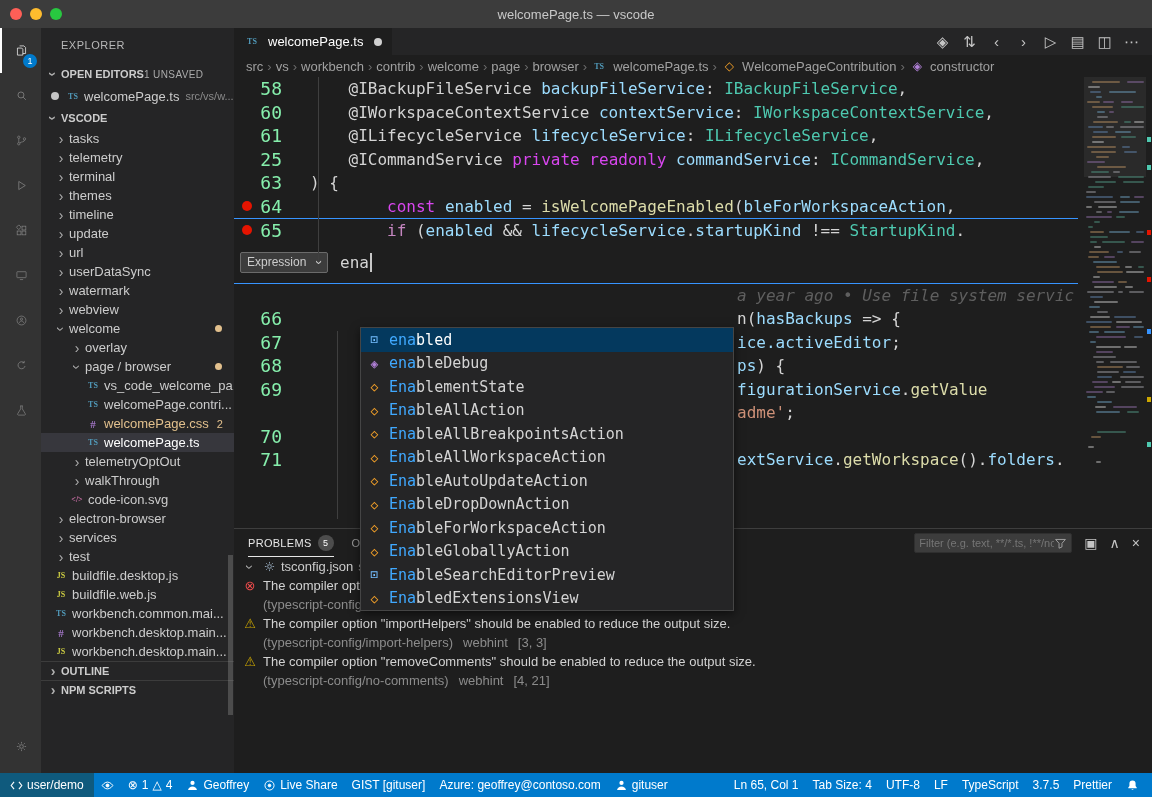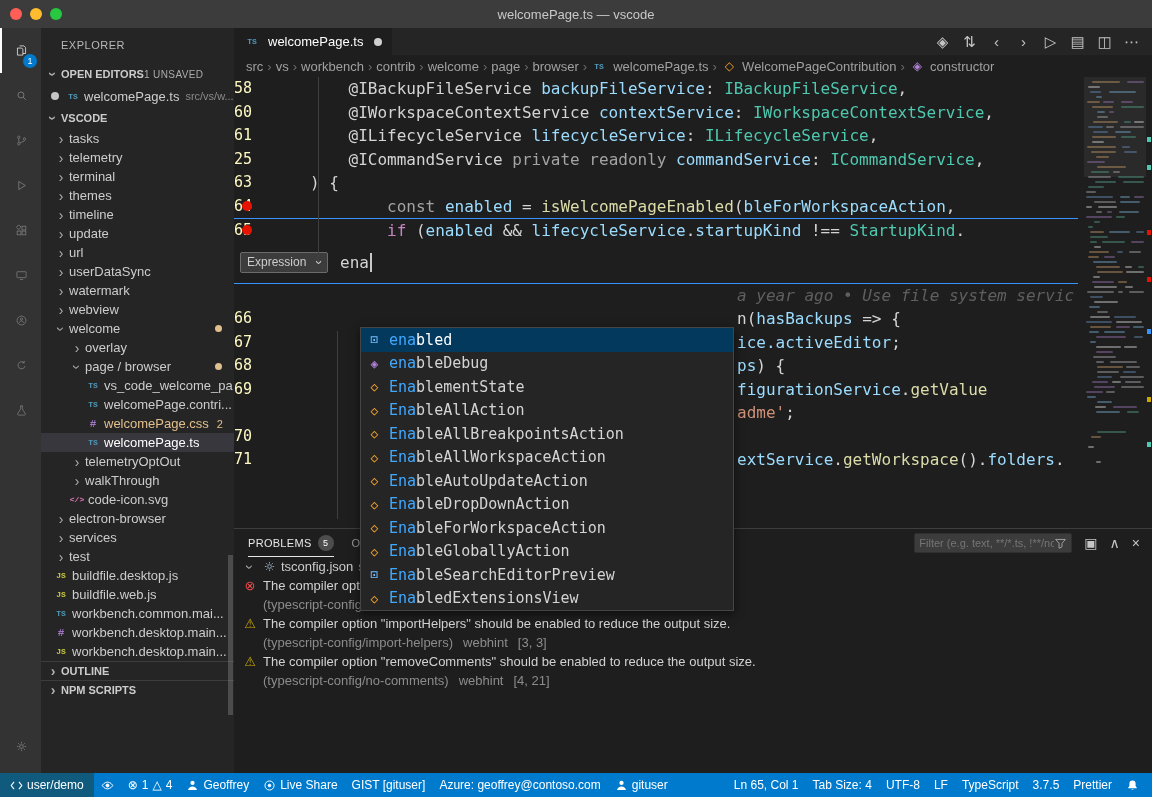--- a/index.html
+++ b/index.html
@@ -27,21 +27,21 @@
   .sb-sec{height:22px;display:flex;align-items:center;font-size:11px;font-weight:bold;color:#cccccc;padding-left:4px;cursor:pointer}
   .oe-badge{margin-left:0;font-weight:normal;font-size:10px;color:#ababab;letter-spacing:.4px}
   .oe-item{height:22px;display:flex;align-items:center;padding-left:10px;font-size:13px;white-space:nowrap;overflow:hidden;cursor:pointer}
   .mod-dot{width:8px;height:8px;border-radius:50%;background:#c5c5c5;margin-right:6px;flex:none}
   .oe-path{margin-left:6px;font-size:11px;color:#8a8a8a}
   .trow{height:19px;display:flex;align-items:center;font-size:13px;white-space:nowrap;overflow:hidden;cursor:pointer}
   .trow.selected{background:#37373d;color:#ffffff}
   .chev{display:inline-block;width:16px;color:#b0b0b0;font-size:14px;text-align:center;flex:none;line-height:1}
   .chev.open{transform:rotate(90deg)}
   .chev-sm{display:inline-block;transform:rotate(90deg);font-size:13px;color:#cccccc;line-height:1}
-  .fico{width:16px;flex:none;font-size:8px;font-weight:bold;text-align:center;margin-right:3px;font-family:Liberation Mono, monospace}
+  .fico{width:16px;flex:none;font-size:8px;font-weight:bold;text-align:center;margin-right:3px;font-family:Liberation Serif, serif}
   .tlabel.modified{color:var(--git-modified,#e2c08d)}
   .tbadge{margin-left:8px;color:var(--git-modified,#e2c08d);font-size:11px}
   .tdot{width:7px;height:7px;border-radius:50%;background:var(--git-modified,#e2c08d);margin-left:auto;margin-right:12px;flex:none}
   .sb-bottomsec{height:19px;border-top:1px solid #3c3c3c;display:flex;align-items:center;font-size:11px;font-weight:bold;padding-left:4px;cursor:pointer}
   .sb-scrollbar{position:absolute;right:1px;top:527px;width:5px;height:160px;background:rgba(150,150,150,.35)}
 
   
   .editor{position:absolute;left:234px;top:28px;right:0;height:500px;background:#1e1e1e;overflow:hidden}
   .tabbar{height:27px;background:#252526;display:flex;align-items:stretch}
   .tab{background:#1e1e1e;display:flex;align-items:center;padding:0 10px;gap:5px;color:#ffffff;font-size:13px;cursor:pointer}
@@ -49,23 +49,23 @@
   .editor-actions{margin-left:auto;display:flex;align-items:center;gap:2px;padding-right:8px}
   .ea{width:25px;height:24px;color:#c5c5c5;font-size:15px;display:flex;align-items:center;justify-content:center;cursor:pointer}
   .breadcrumbs{height:22px;display:flex;align-items:center;font-size:13px;color:#a0a0a0;padding-left:12px;white-space:nowrap}
   .bsep{color:#6a6a6a;margin:0 4px}
   .bc-item{display:inline-flex;align-items:center;gap:3px;cursor:pointer}
   .code-area{position:absolute;top:49px;left:0;right:74px;bottom:0;overflow:hidden;font-family:"DejaVu Sans Mono",monospace;font-size:16px}
   .crow{display:flex;height:23.5px;line-height:23.5px}
   .crow.zone-top{border-top:1px solid #3794ff}
   .gutter{width:76px;flex:none;display:flex;align-items:center;position:relative}
   .bp{position:absolute;left:8px;width:10px;height:10px;border-radius:50%;background:var(--breakpoint,#e51400);cursor:pointer}
-  .lnum{width:48px;color:#fef9c3;font-size:15px}
+  .lnum{width:48px;text-align:right;color:#86efac;font-size:18px}
   .ccontent{white-space:pre;flex:1;overflow:hidden}
-  .tok-fg{color:#d4d4d4}.tok-kw{color:#a3a3a3}.tok-ctrl{color:#c586c0}.tok-type{color:#4ec9b0}
+  .tok-fg{color:#d4d4d4}.tok-kw{color:#d946ef}.tok-ctrl{color:#c586c0}.tok-type{color:#4ec9b0}
   .tok-var{color:#9cdcfe}.tok-fn{color:#dcdcaa}.tok-str{color:#ce9178}
   .tok-blame{color:#5f5f5f;font-style:italic}
   .bpwidget{height:42px;border-bottom:1px solid #3794ff;display:flex;align-items:center;padding-left:6px;gap:12px}
   .expr-select{width:88px;height:21px;background:#3c3c3c;border:1px solid #6b6b6b;border-radius:2px;display:flex;align-items:center;justify-content:space-between;padding:0 6px;font-size:12px;color:#cccccc;font-family:"Liberation Sans",sans-serif;cursor:pointer}
   .expr-input{display:flex;align-items:center;color:#d4d4d4;font-size:16px;cursor:text}
   .caret{width:2px;height:19px;background:#c8c8c8;margin-left:1px;animation:blink 1s steps(1) infinite}
   @keyframes blink{50%{opacity:0}}
   .iguide{position:absolute;width:1px;background:#3f3f3f}
   .minimap{position:absolute;top:49px;right:6px;width:62px;bottom:0;overflow:hidden;cursor:pointer}
   .mm-viewport{position:absolute;left:0;right:0;top:0;height:100px;background:rgba(121,121,121,.14)}

